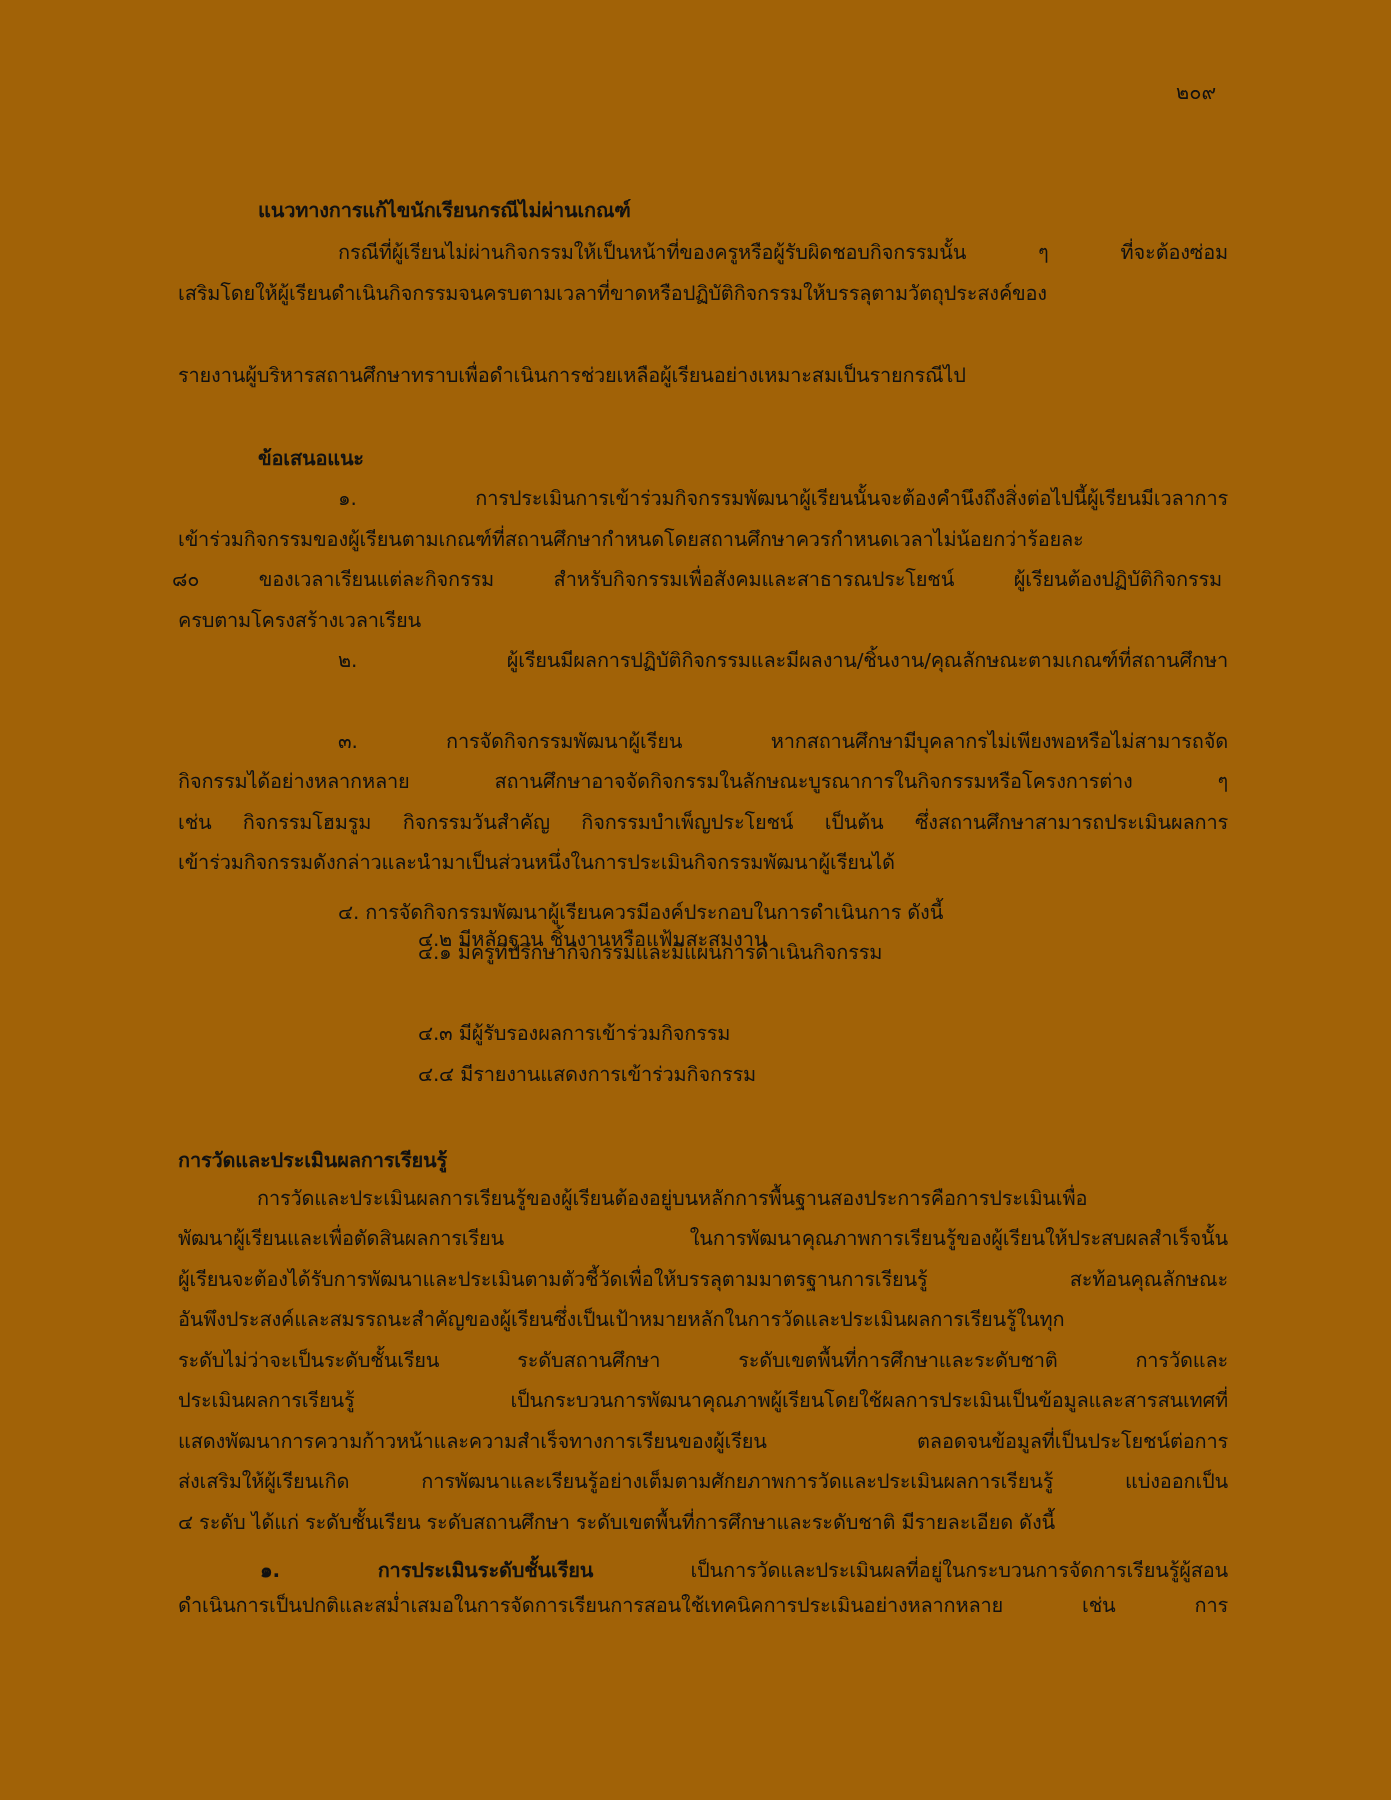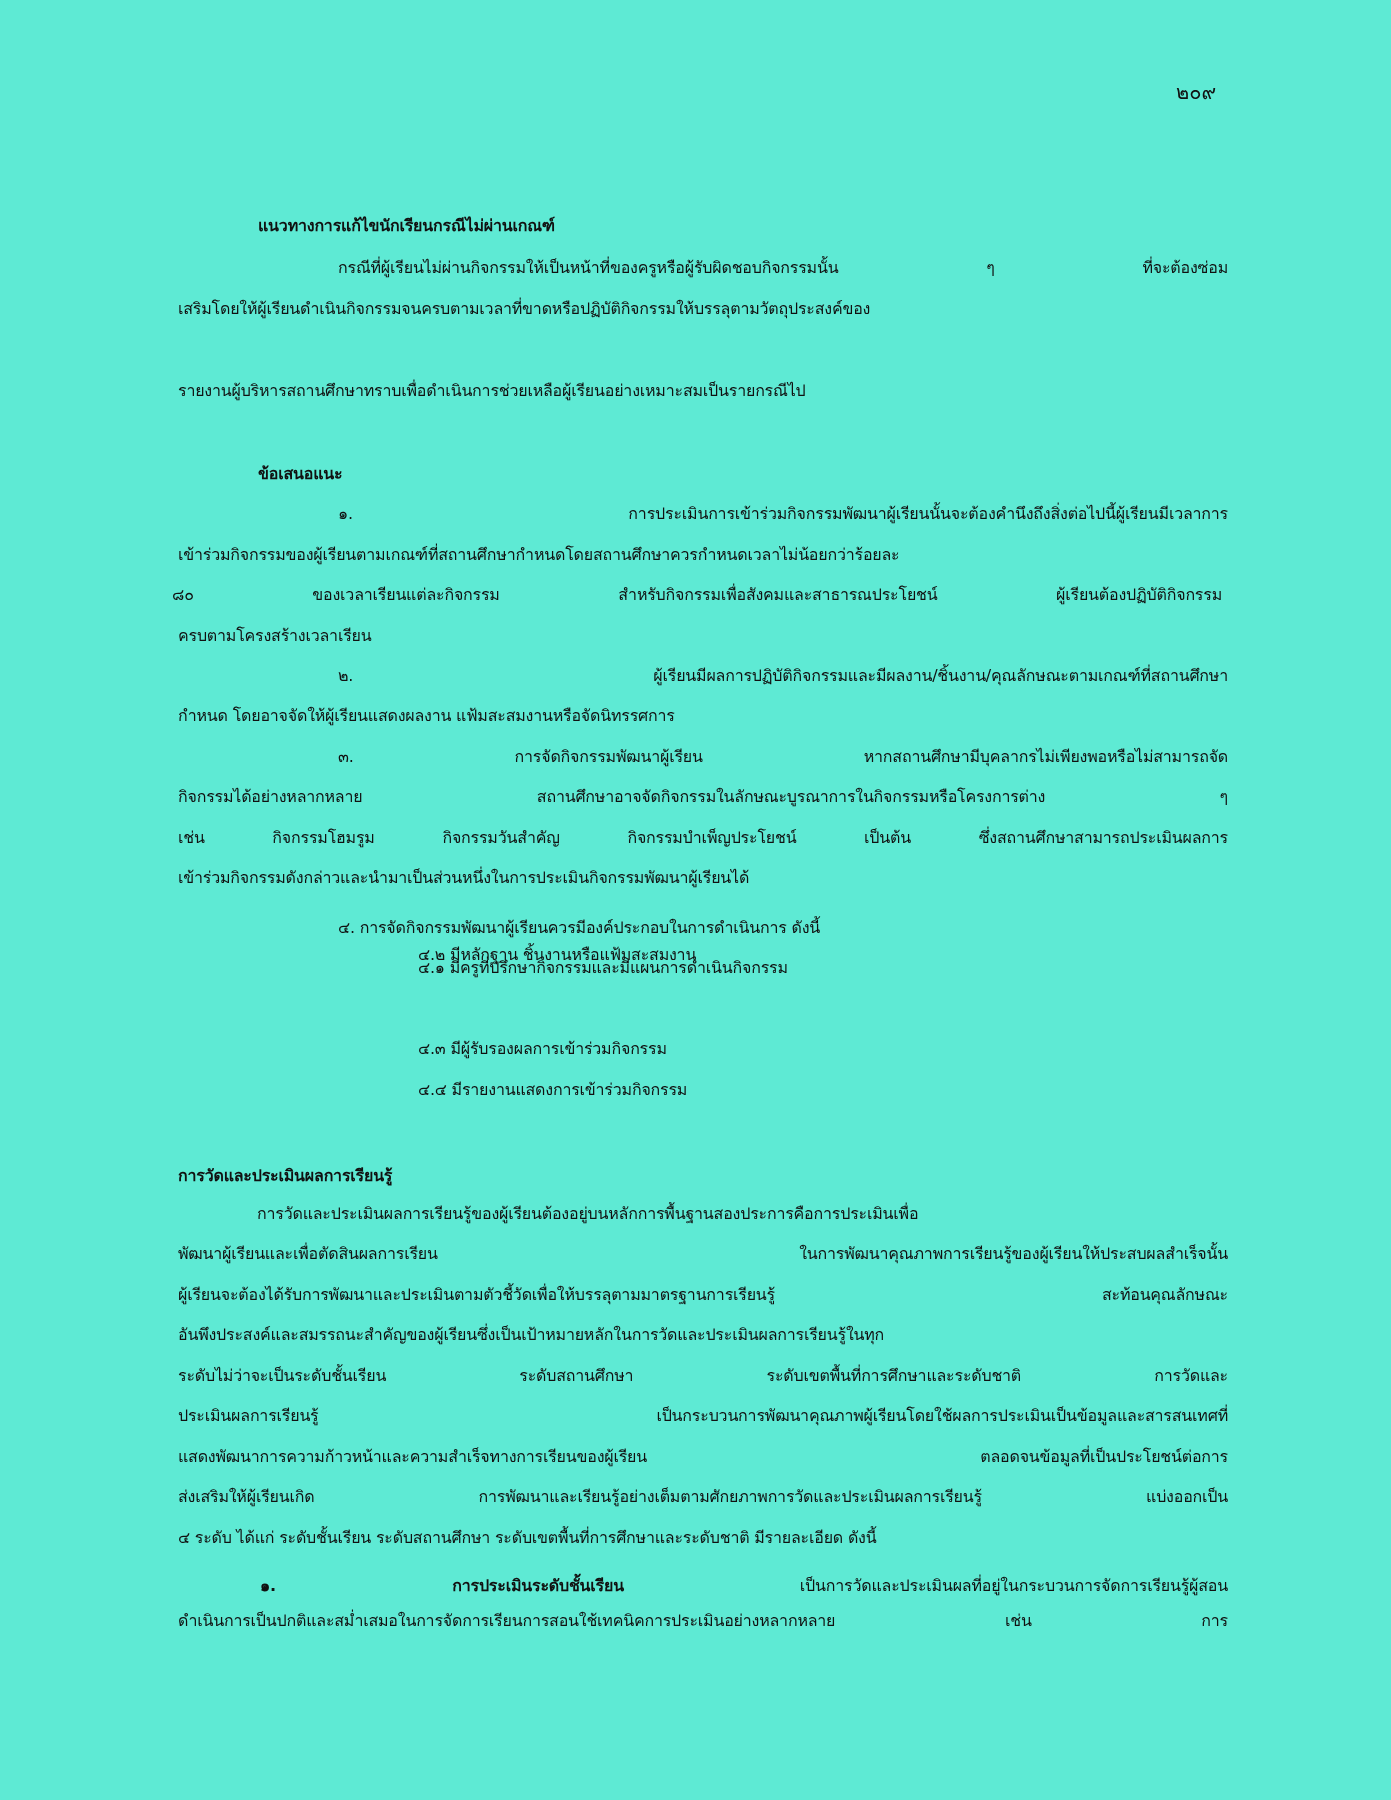--- a/index.html
+++ b/index.html
@@ -1,19 +1,19 @@
 <!DOCTYPE html>
 <html><head>
 <meta charset="utf-8">
 <style>
   html, body { margin: 0; padding: 0; background: #ffffff; }
   body { width: 1391px; height: 1800px; position: relative; overflow: hidden;
          font-family: "DejaVu Sans", sans-serif; color: #111; }
-  .page { position: absolute; left: 0; top: 0; width: 1391px; height: 1800px; background: #5eead4; }
-  .ln { position: absolute; font-size: 16px; line-height: 40px; white-space: nowrap; letter-spacing: -0.2px; margin-top: 16px; }
+  .page { position: absolute; left: 0; top: 0; width: 1391px; height: 1800px; background: #a16207; }
+  .ln { position: absolute; font-size: 20px; line-height: 40px; white-space: nowrap; letter-spacing: -0.2px; }
   .j { text-align: justify; text-align-last: justify; white-space: normal; }
   .b { font-weight: bold; }
   .pn { position: absolute; left: 1176px; top: 72px; font-size: 20px; line-height: 40px; }
 </style>
 </head>
 <body>
 
 <div class="page">
 
   <div class="pn">๒๐๙</div>
@@ -24,21 +24,20 @@
   <div class="ln" style="left:178px; top:355px;">รายงานผู้บริหารสถานศึกษาทราบเพื่อดำเนินการช่วยเหลือผู้เรียนอย่างเหมาะสมเป็นรายกรณีไป</div>
 
   <div class="ln b" style="left:258px; top:438px;">ข้อเสนอแนะ</div>
 
   <div class="ln j" style="left:338px; top:478px; width:890px;">๑. การประเมินการเข้าร่วมกิจกรรมพัฒนาผู้เรียนนั้นจะต้องคำนึงถึงสิ่งต่อไปนี้ผู้เรียนมีเวลาการ</div>
   <div class="ln j" style="left:178px; top:519px; width:1050px;">เข้าร่วมกิจกรรมของผู้เรียนตามเกณฑ์ที่สถานศึกษากำหนดโดยสถานศึกษาควรกำหนดเวลาไม่น้อยกว่าร้อยละ</div>
   <div class="ln j" style="left:172px; top:559px; width:1050px;">๘๐ ของเวลาเรียนแต่ละกิจกรรม สำหรับกิจกรรมเพื่อสังคมและสาธารณประโยชน์ ผู้เรียนต้องปฏิบัติกิจกรรม</div>
   <div class="ln" style="left:178px; top:600px;">ครบตามโครงสร้างเวลาเรียน</div>
 
   <div class="ln j" style="left:338px; top:640px; width:890px;">๒. ผู้เรียนมีผลการปฏิบัติกิจกรรมและมีผลงาน/ชิ้นงาน/คุณลักษณะตามเกณฑ์ที่สถานศึกษา</div>
-  <div class="ln" style="left:178px; top:680px;">กำหนด โดยอาจจัดให้ผู้เรียนแสดงผลงาน แฟ้มสะสมงานหรือจัดนิทรรศการ</div>
 
   <div class="ln j" style="left:338px; top:721px; width:890px;">๓. การจัดกิจกรรมพัฒนาผู้เรียน หากสถานศึกษามีบุคลากรไม่เพียงพอหรือไม่สามารถจัด</div>
   <div class="ln j" style="left:178px; top:761px; width:1050px;">กิจกรรมได้อย่างหลากหลาย สถานศึกษาอาจจัดกิจกรรมในลักษณะบูรณาการในกิจกรรมหรือโครงการต่าง ๆ</div>
   <div class="ln j" style="left:178px; top:802px; width:1050px;">เช่น กิจกรรมโฮมรูม กิจกรรมวันสำคัญ กิจกรรมบำเพ็ญประโยชน์ เป็นต้น ซึ่งสถานศึกษาสามารถประเมินผลการ</div>
   <div class="ln" style="left:178px; top:842px;">เข้าร่วมกิจกรรมดังกล่าวและนำมาเป็นส่วนหนึ่งในการประเมินกิจกรรมพัฒนาผู้เรียนได้</div>
 
   <div class="ln" style="left:338px; top:892px;">๔. การจัดกิจกรรมพัฒนาผู้เรียนควรมีองค์ประกอบในการดำเนินการ ดังนี้</div>
   <div class="ln" style="left:418px; top:932px;">๔.๑ มีครูที่ปรึกษากิจกรรมและมีแผนการดำเนินกิจกรรม</div>
   <div class="ln" style="left:418px; top:919px;">๔.๒ มีหลักฐาน ชิ้นงานหรือแฟ้มสะสมงาน</div>
   <div class="ln" style="left:418px; top:1013px;">๔.๓ มีผู้รับรองผลการเข้าร่วมกิจกรรม</div>

